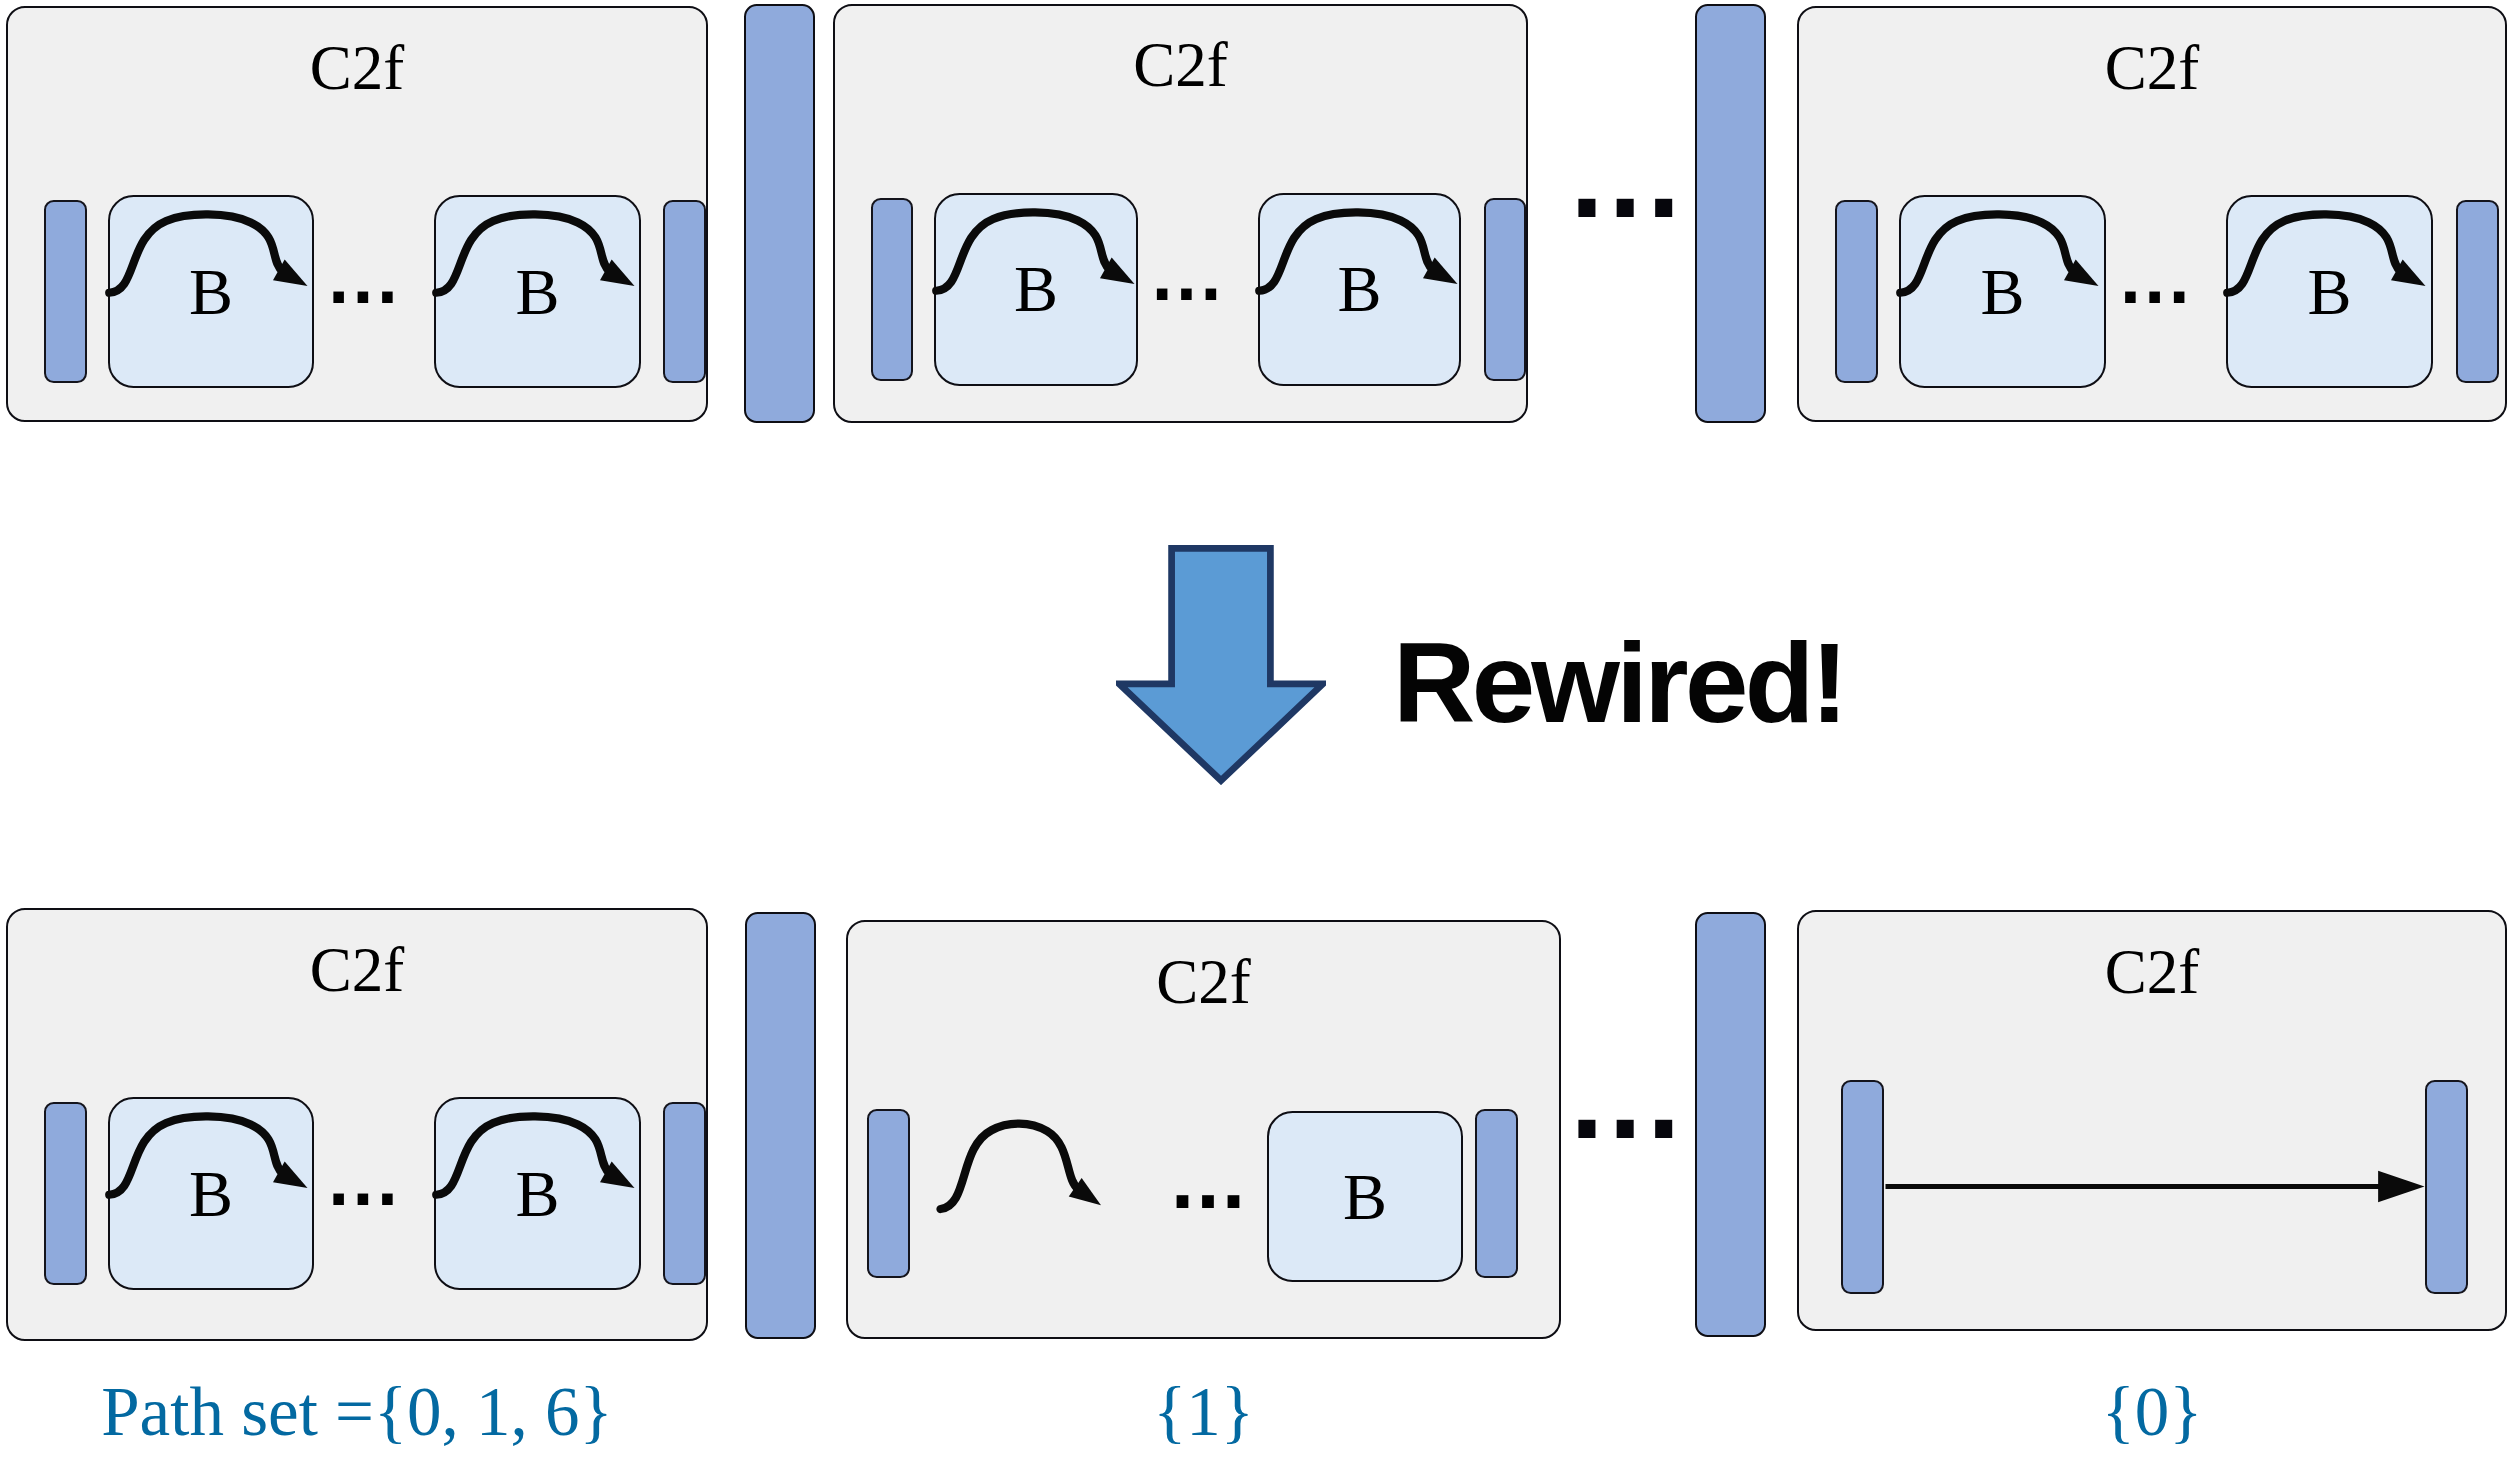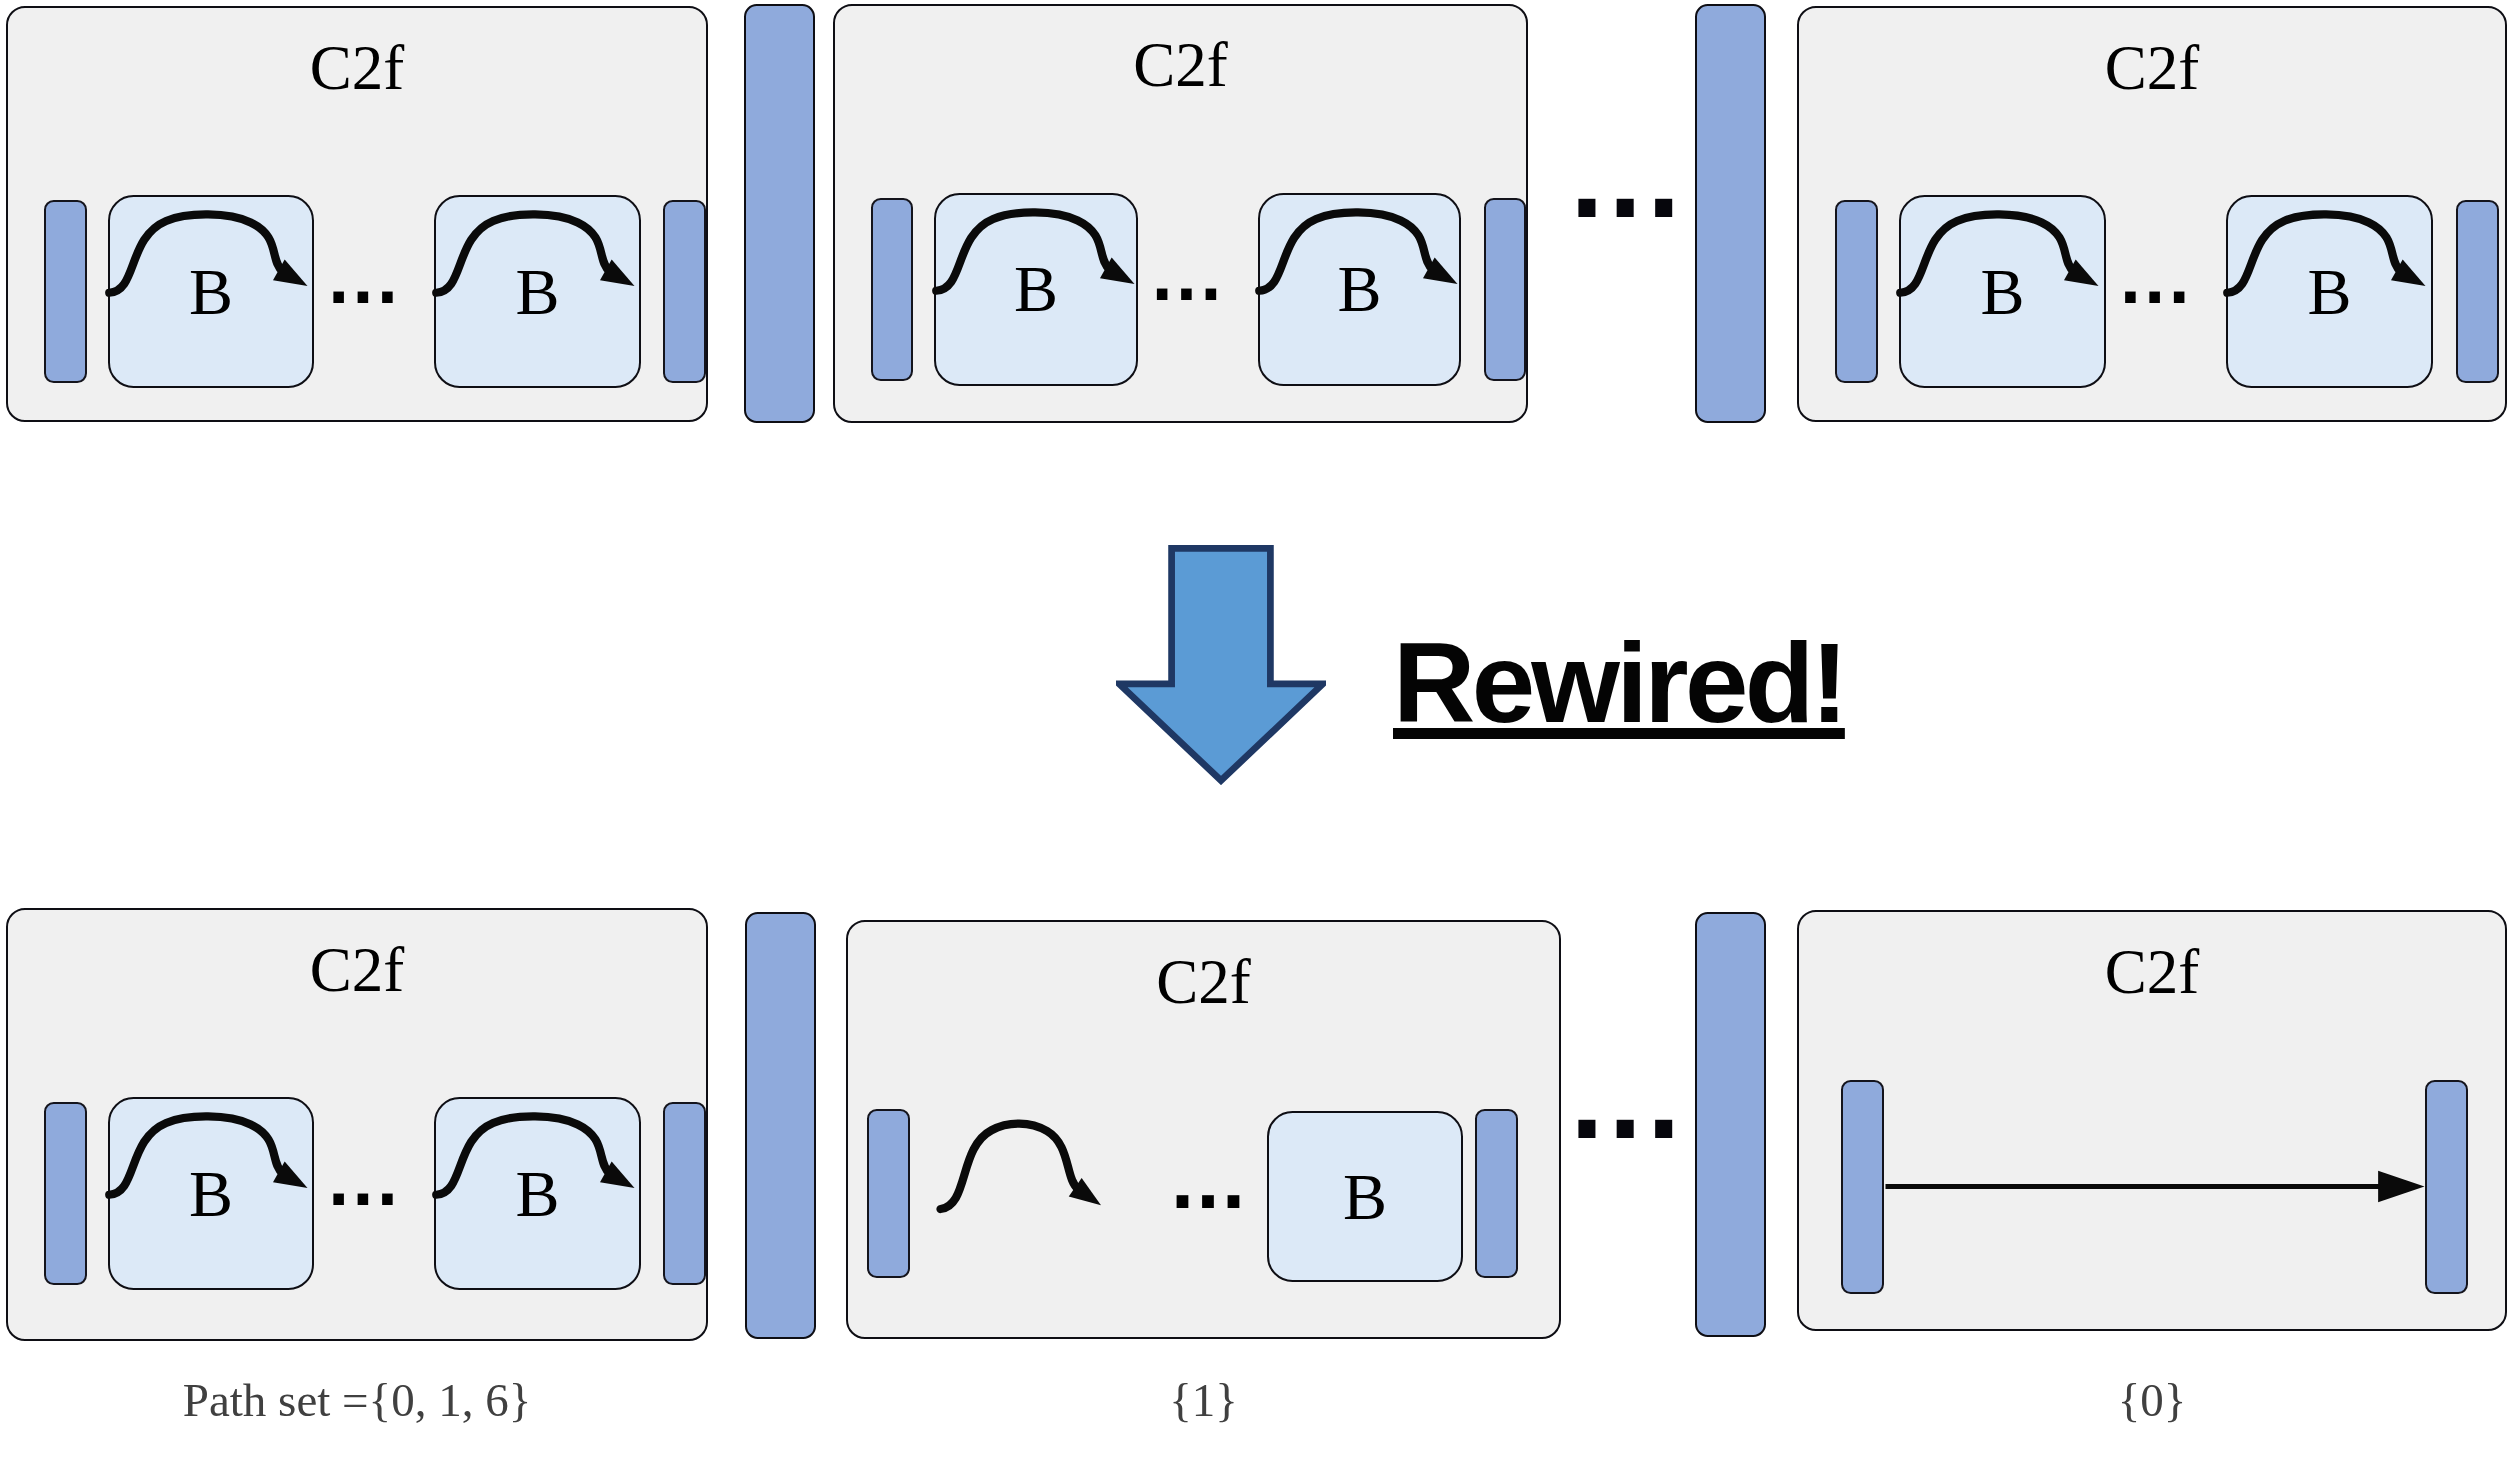--- a/index.html
+++ b/index.html
@@ -58,24 +58,24 @@
   .e-b{position:absolute;left:419px;top:189px;width:196px;height:171px;margin:0;}
   
   .f-bar-left{position:absolute;left:42px;top:168px;width:43px;height:214px;}
   .f-bar-right{position:absolute;left:626px;top:168px;width:43px;height:214px;}
   .passsvg{position:absolute;left:85px;top:252px;}
   
   .bigarrow{position:absolute;left:1116px;top:544px;}
   .rewired{
     position:absolute;left:1393px;top:626px;
     font-family:"Liberation Sans",sans-serif;font-weight:bold;
-    font-size:114px;letter-spacing:-3.7px;color:#040404;line-height:1;text-decoration:underline;
-  }
-  
-  .setlabel{position:absolute;top:1375px;text-align:center;font-size:47px;line-height:1.1;color:#404040;}
+    font-size:114px;letter-spacing:-3.7px;color:#040404;line-height:1;
+  }
+  
+  .setlabel{position:absolute;top:1375px;text-align:center;font-size:69px;line-height:1.1;color:#0369a1;}
 </style>
 </head>
 <body>
 
 <div class="stage">
 
   <div class="c2f" style="left:6px;top:6px;width:702px;height:416px;">
     <div class="c2f-title">C2f</div>
     <div class="band">
       <div class="vbar first"></div>

